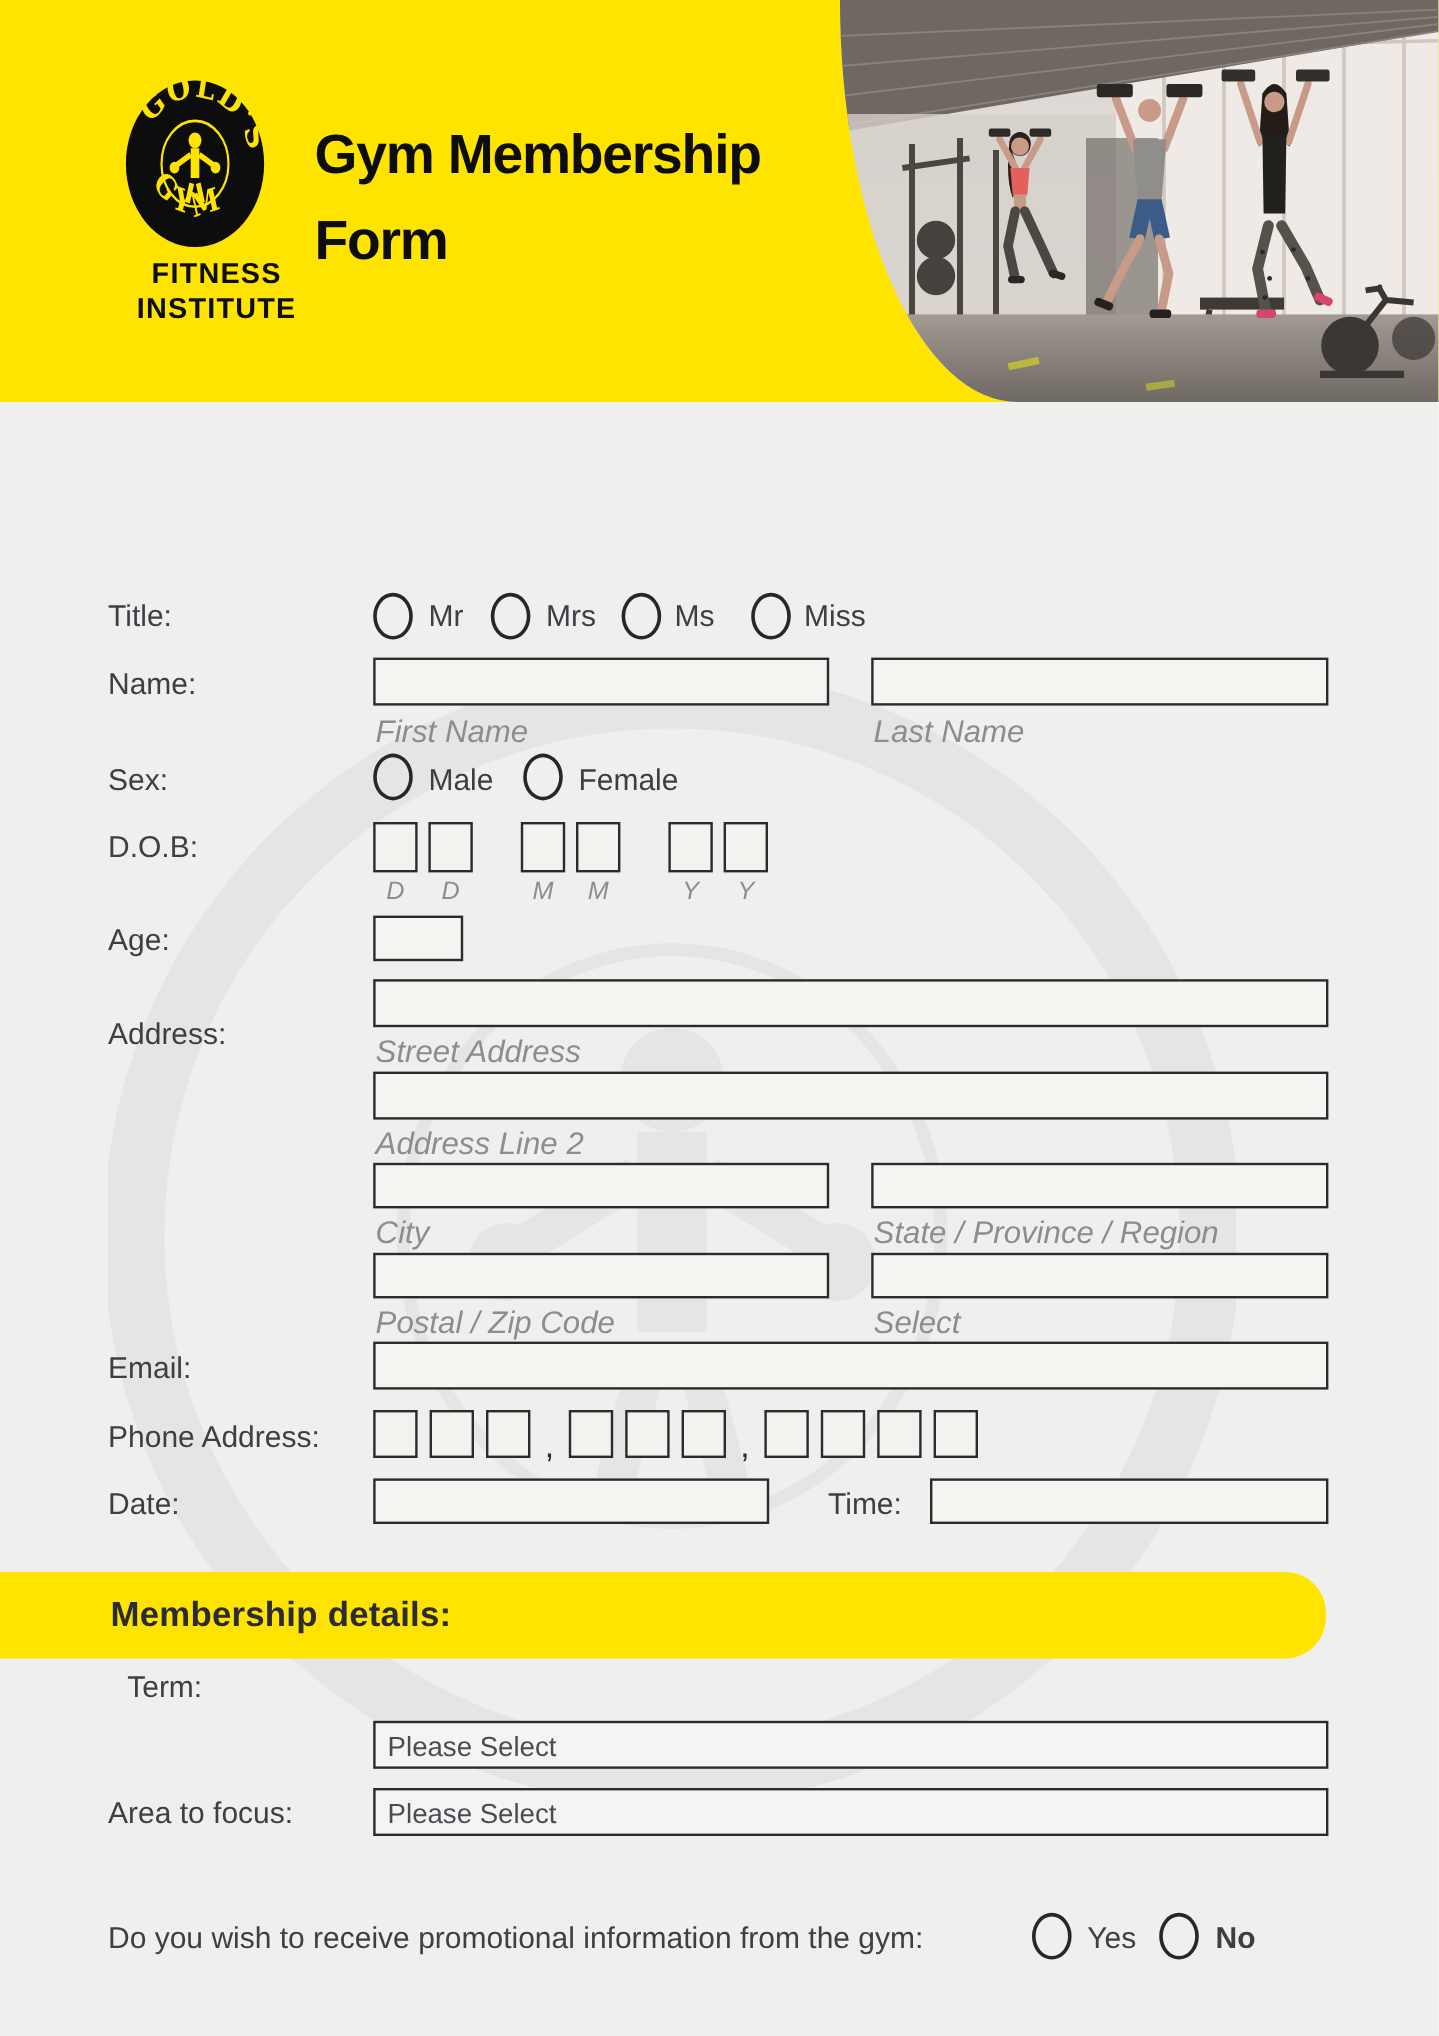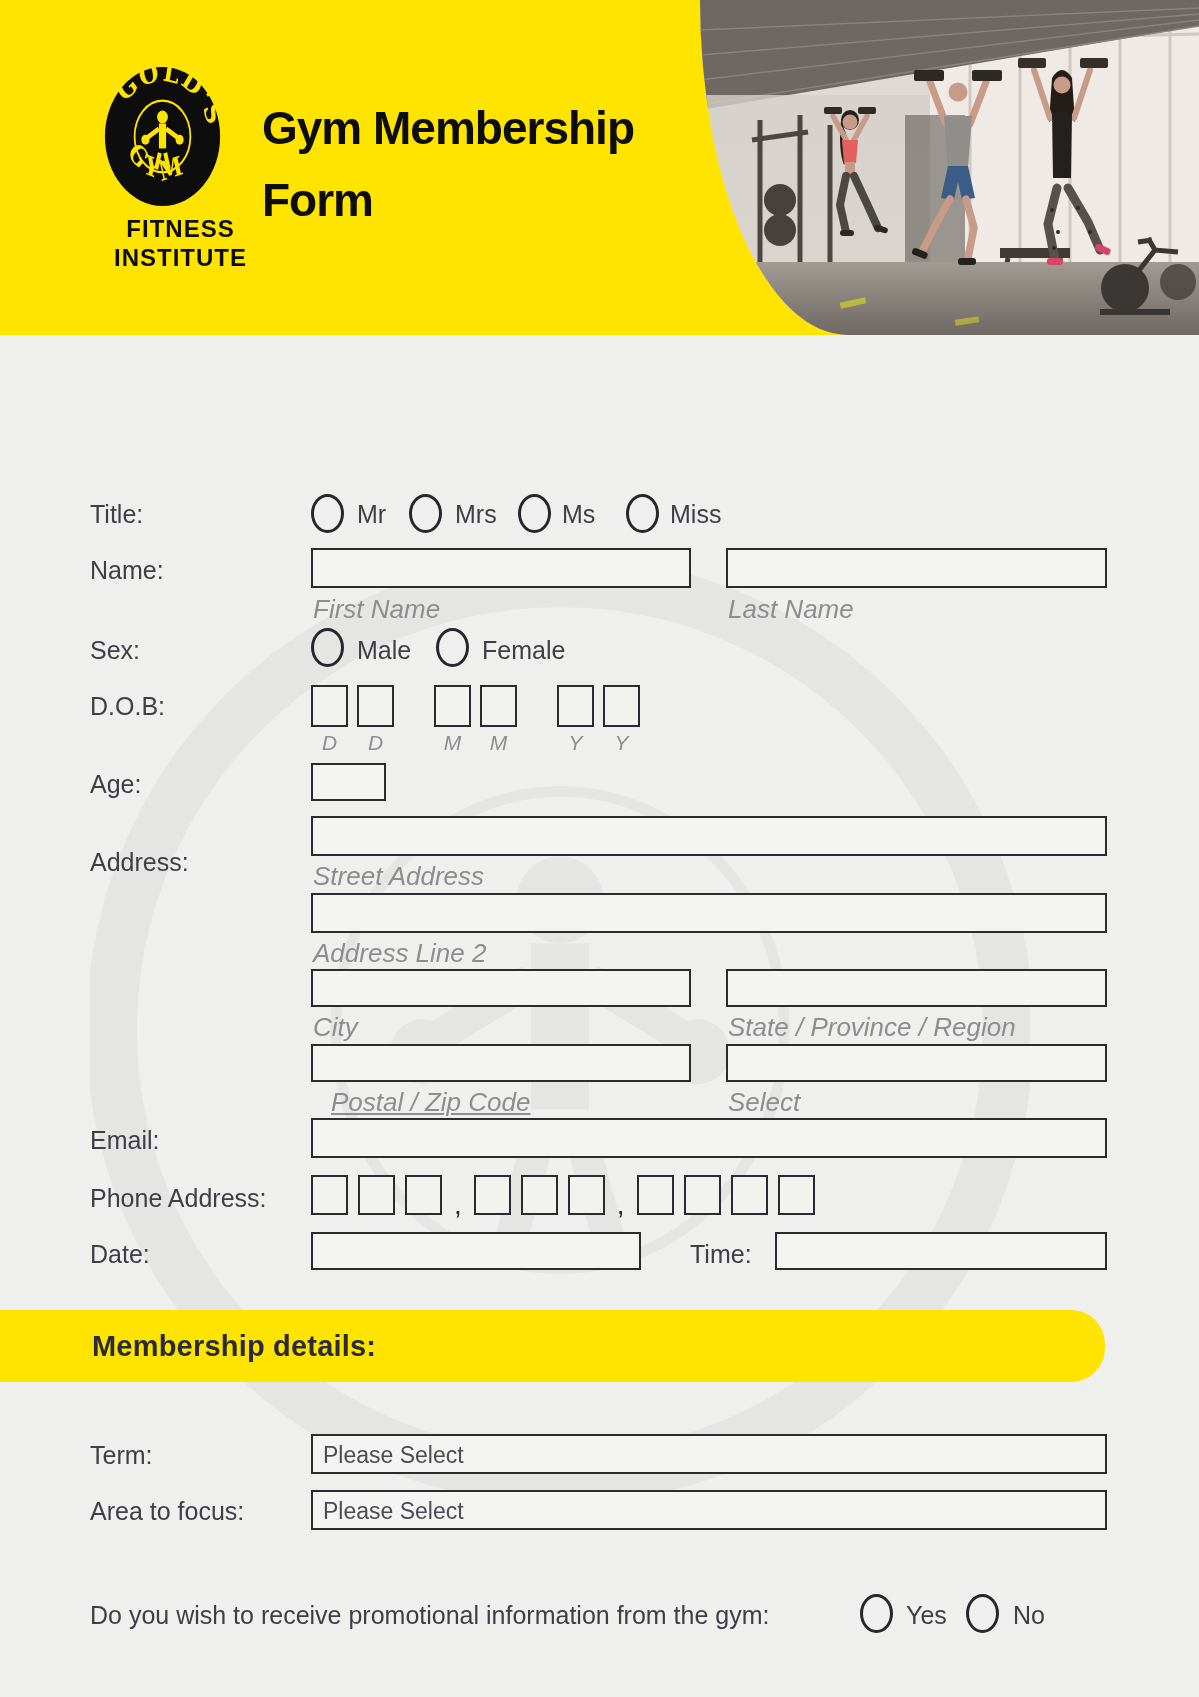--- a/index.html
+++ b/index.html
@@ -283,21 +283,21 @@
   <div class="inbox" style="left:311px;top:893px;width:796px;height:40px;"></div>
   <div class="hint" style="left:313px;top:938px;">Address Line 2</div>
 
   <div class="inbox" style="left:311px;top:969px;width:380px;height:38px;"></div>
   <div class="inbox" style="left:726px;top:969px;width:381px;height:38px;"></div>
   <div class="hint" style="left:313px;top:1012px;">City</div>
   <div class="hint" style="left:728px;top:1012px;">State / Province / Region</div>
 
   <div class="inbox" style="left:311px;top:1044px;width:380px;height:38px;"></div>
   <div class="inbox" style="left:726px;top:1044px;width:381px;height:38px;"></div>
-  <div class="hint" style="left:331px;top:1087px;text-decoration:underline;">Postal / Zip Code</div>
+  <div class="hint" style="left:313px;top:1087px;">Postal / Zip Code</div>
   <div class="hint" style="left:728px;top:1087px;">Select</div>
 
   <div class="lbl" style="top:1126px;">Email:</div>
   <div class="inbox" style="left:311px;top:1118px;width:796px;height:40px;"></div>
 
   <div class="lbl" style="top:1184px;">Phone Address:</div>
   <div class="cellrow" style="left:311px;top:1175px;">
     <div class="cell" style="height:40px;"></div>
     <div class="cell" style="height:40px;"></div>
     <div class="cell" style="height:40px;"></div>
@@ -314,29 +314,29 @@
 
   <div class="lbl" style="top:1240px;">Date:</div>
   <div class="inbox" style="left:311px;top:1232px;width:330px;height:38px;"></div>
   <div class="lbl" style="left:690px;top:1240px;">Time:</div>
   <div class="inbox" style="left:775px;top:1232px;width:332px;height:38px;"></div>
 
   <div class="bar" style="top:1310px;height:72px;">
     <div class="bar-title" style="line-height:72px;">Membership details:</div>
   </div>
 
-  <div class="lbl" style="top:1441px;">Term:</div>
+  <div class="lbl" style="top:1392px;margin-left:16px;">Term:</div>
   <div class="select" style="top:1434px;">
     <div class="sel-val">Please Select</div>
   </div>
 
   <div class="lbl" style="top:1497px;">Area to focus:</div>
   <div class="select" style="top:1490px;">
     <div class="sel-val">Please Select</div>
   </div>
 
   <div class="lbl" style="top:1601px;font-size:25px;">Do you wish to receive promotional information from the gym:</div>
   <div class="radio" style="left:860px;top:1594px;"></div>
   <div class="opt" style="left:906px;top:1601px;">Yes</div>
   <div class="radio" style="left:966px;top:1594px;"></div>
-  <div class="opt" style="left:1013px;top:1601px;">No</div>
+  <div class="opt" style="left:1013px;top:1601px;font-weight:bold;">No</div>
 
 </div>
 
 </body></html>

